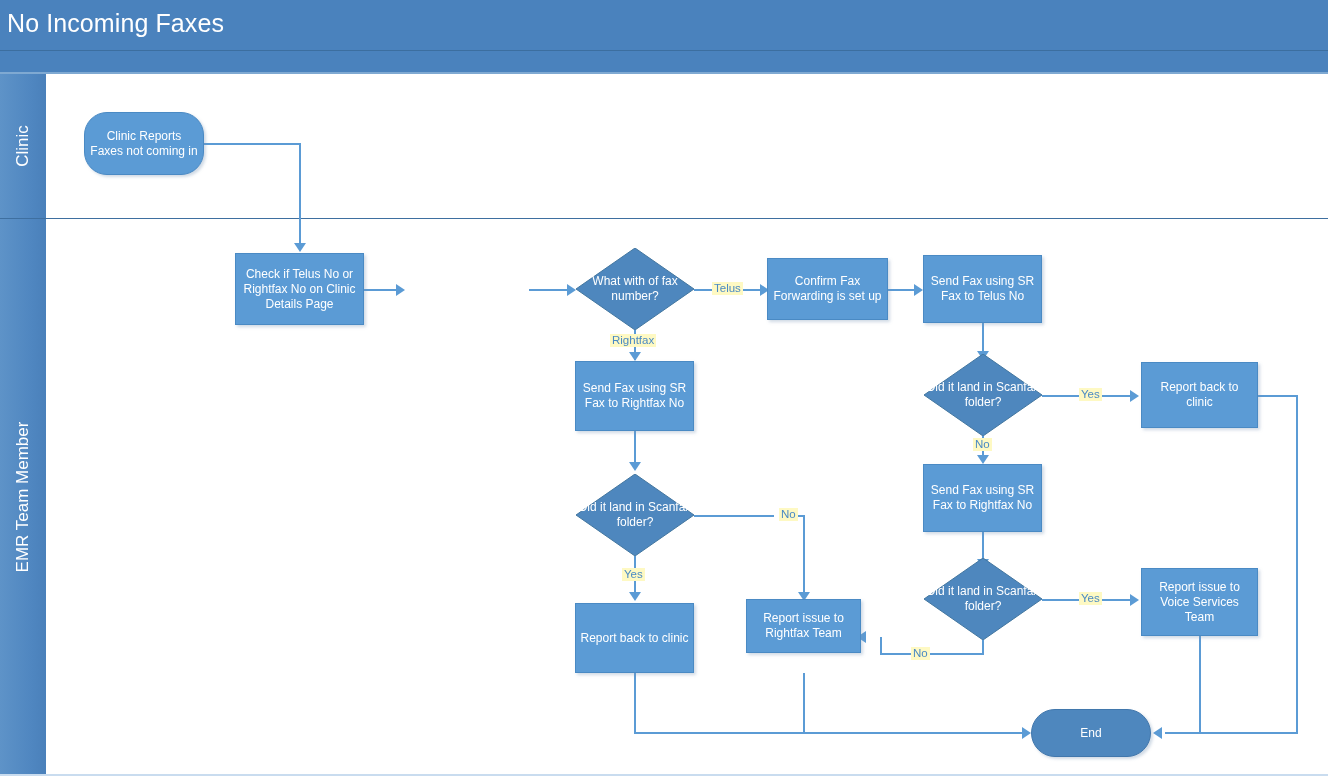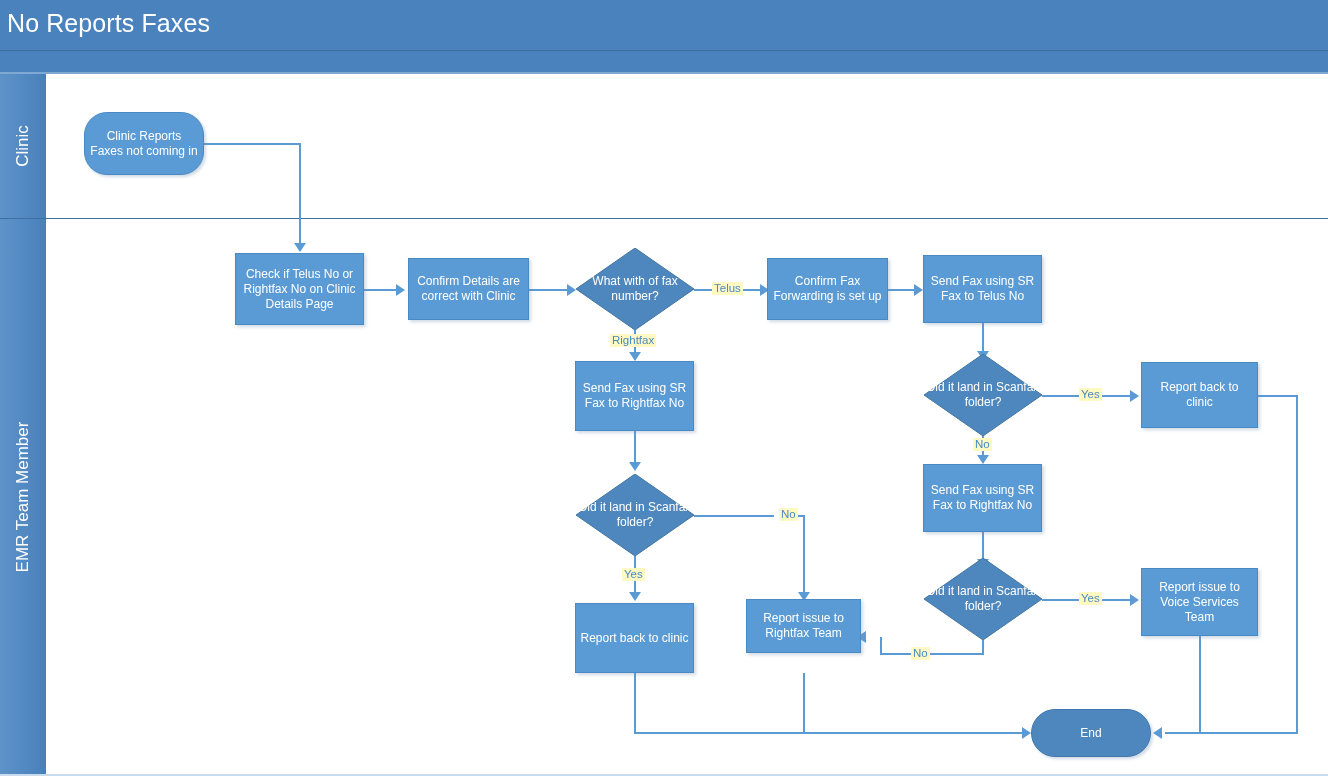--- a/index.html
+++ b/index.html
@@ -185,21 +185,21 @@
 </style>
 </head>
 <body>
 
 <div id="canvas">
 
   <div class="header-band"></div>
   <div class="header-divider"></div>
   <div class="header-band-2"></div>
   <div class="header-underline"></div>
-  <div class="page-title">No Reports Faxes</div>
+  <div class="page-title">No Incoming Faxes</div>
 
   <div class="lane-header" style="top:74px; height:144px;">
     <span class="lane-header-label">Clinic</span>
   </div>
   <div class="lane-body" style="top:74px; height:144px; width:1280px;"></div>
   <div class="lane-sep" style="top:218px;"></div>
 
   <div class="lane-header" style="top:219px; height:555px;">
     <span class="lane-header-label">EMR Team Member</span>
   </div>
@@ -278,23 +278,20 @@
   <div class="conn-v" style="left:1199px; top:636px; height:98px;"></div>
 
   <div class="node process" style="left:84px; top:112px; width:120px; height:63px;border-radius:23px;">
     <span>Clinic Reports Faxes not coming in</span>
   </div>
 
   <div class="node process" style="left:235px; top:253px; width:129px; height:72px;">
     <span>Check if Telus No or Rightfax No on Clinic Details Page</span>
   </div>
 
-  <div class="node process" style="left:408px; top:258px; width:121px; height:62px;">
-    <span>Confirm Details are correct with Clinic</span>
-  </div>
 
   <div class="decision" style="left:576px; top:248px;">
     <svg class="dia" viewBox="0 0 118 82">
       <polygon points="59,0 118,41 59,82 0,41" fill="#4E87BE" stroke="#43769F" stroke-width="1"></polygon>
     </svg>
     <span class="dia-lbl">What with of fax number?</span>
   </div>
 
   <div class="node process" style="left:767px; top:258px; width:121px; height:62px;">
     <span>Confirm Fax Forwarding is set up</span>

